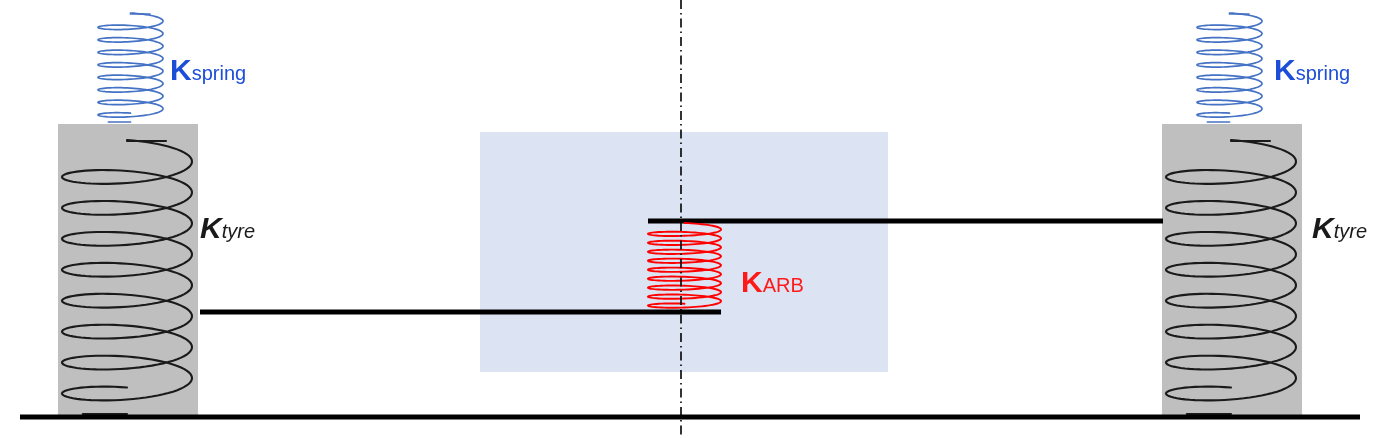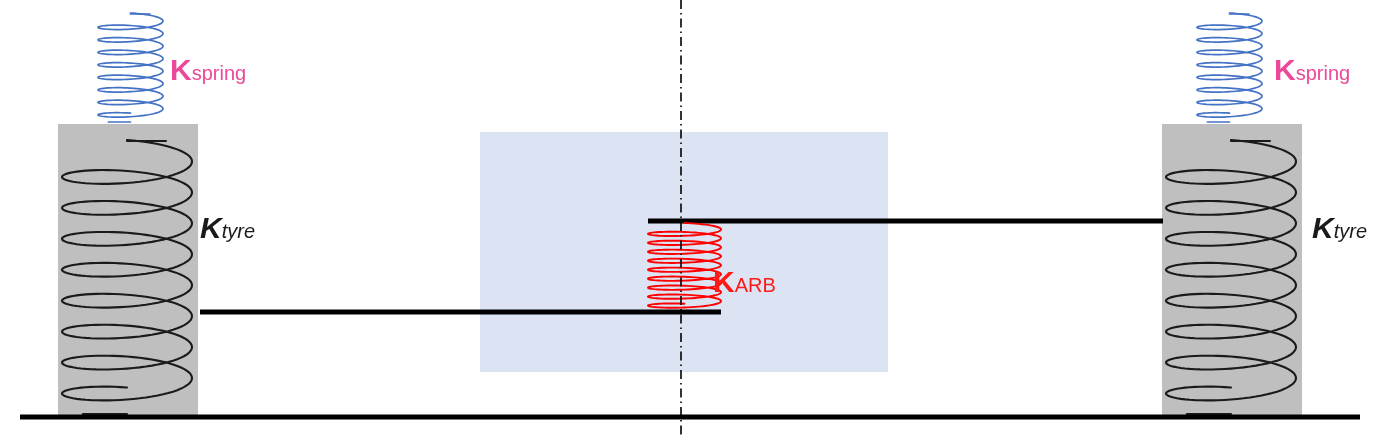--- a/index.html
+++ b/index.html
@@ -31,29 +31,29 @@
     font-family: "Liberation Sans", sans-serif;
   }
   .label .k {
     font-size: 30px;
     font-weight: 600;
   }
   .label .sub {
     font-size: 20px;
     font-weight: 400;
   }
-  .label-spring { color: #ec4899; }
+  .label-spring { color: #1d4ed8; }
   .label-tyre   { color: #1a1a1a; font-style: italic; }
   .label-arb    { color: #ff1a1a; }
 
   #label-kspring-left  { left: 170px; top: 55px; }
   #label-kspring-right { left: 1274px; top: 55px; }
   #label-ktyre-left    { left: 200px; top: 213px; }
   #label-ktyre-right   { left: 1312px; top: 213px; }
-  #label-karb          { left: 713px; top: 267px; }
+  #label-karb          { left: 741px; top: 267px; }
 </style>
 </head>
 <body>
 
 <div id="diagram-root">
 
   <svg id="diagram-svg" viewBox="0 0 1380 438">
 
     <rect id="body-block" x="480" y="132" width="408" height="240" fill="#dce3f2"></rect>
 

